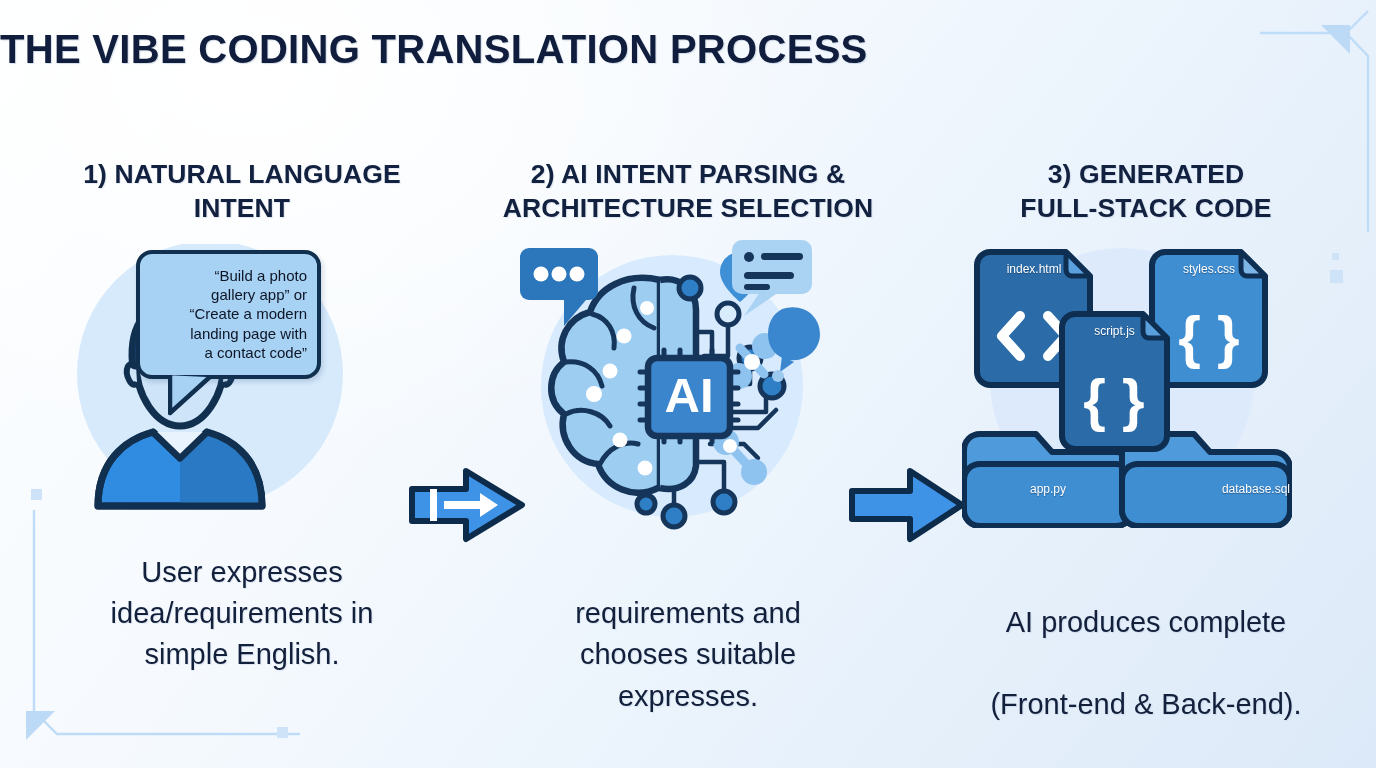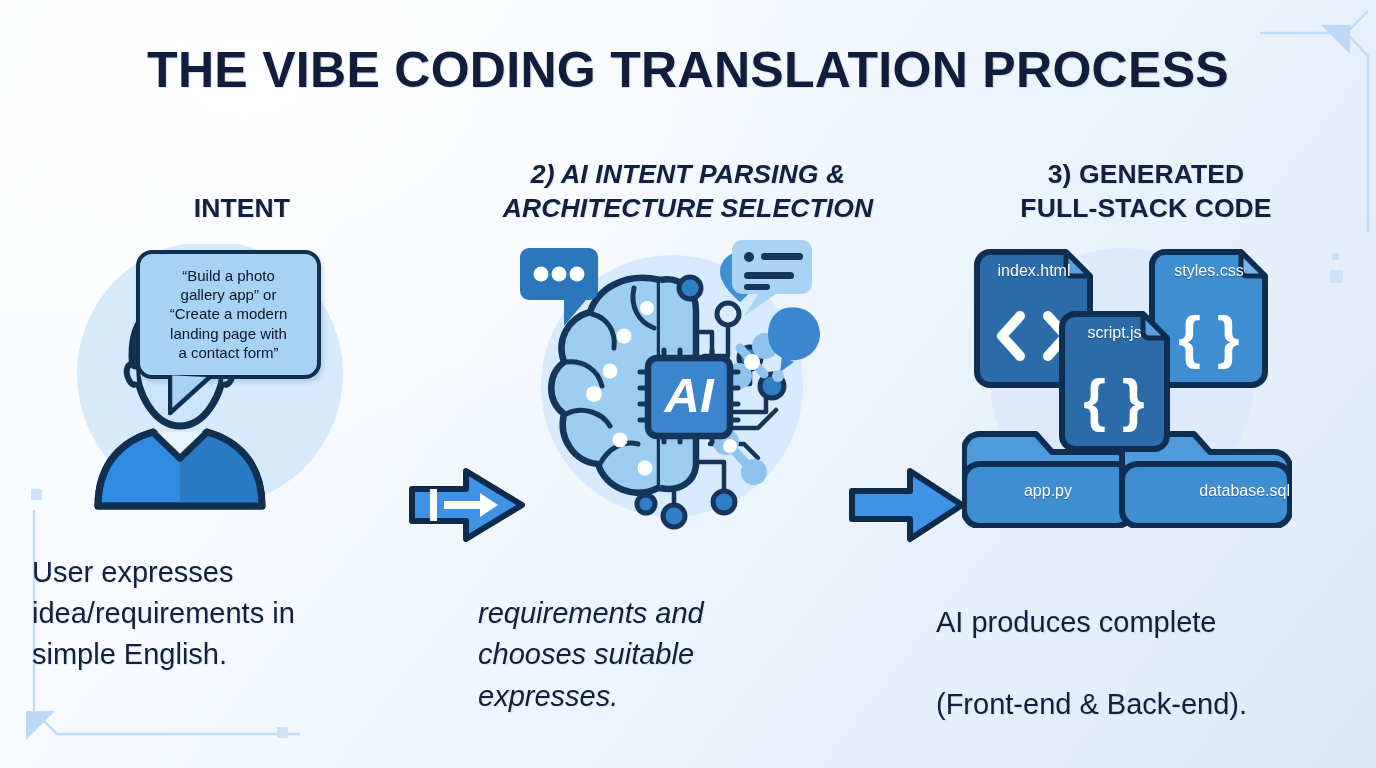--- a/index.html
+++ b/index.html
@@ -24,26 +24,26 @@
   
   .deco { position: absolute; pointer-events: none; }
   .deco svg { display: block; }
   .deco-tr { top: 0; right: 0; }
   .deco-bl { left: 0; bottom: 0; }
   .deco-sq { position: absolute; background: #cfe3f8; }
 
   
   .title {
     position: absolute;
-    top: 44px;
+    top: 28px;
     left: 0;
     width: 100%;
-    text-align: center;
+    text-align: left;
     color: #101d3d;
-    font-size: 50px;
+    font-size: 40px;
     font-weight: bold;
     letter-spacing: 0.3px;
     line-height: 1.06;
     text-shadow: 1px 1px 1px rgba(120,145,180,0.30);
   }
 
   
   .columns {
     position: absolute;
     top: 148px;
@@ -51,21 +51,21 @@
     width: 1376px;
     height: 600px;
   }
   .col {
     position: absolute;
     top: 0;
     width: 420px;
     height: 600px;
   }
   .col-1 { left: 32px; }
-  .col-2 { left: 478px; font-style: italic; }
+  .col-2 { left: 478px; }
   .col-3 { left: 936px; }
 
   .col-head {
     position: absolute;
     top: 10px;
     left: 0;
     width: 100%;
     text-align: center;
     color: #12213f;
     font-size: 26.5px;
@@ -79,20 +79,21 @@
     top: 96px;
     left: 0;
     width: 100%;
     height: 290px;
   }
   .col-cap {
     position: absolute;
     top: 404px;
     left: 0;
     width: 100%;
+    text-align: center;
     color: #13203c;
     font-size: 29px;
     font-weight: normal;
     line-height: 1.42;
     text-shadow: 1px 1px 1px rgba(130,150,185,0.20);
   }
   .col-3 .col-cap { top: 406px; margin-top: 48px; }
 
   
   .bubble-wrap { position: absolute; left: 104px; top: 6px; }
@@ -100,21 +101,21 @@
     position: relative;
     width: 185px;
     box-sizing: border-box;
     padding: 12px 10px 13px 10px;
     background: #a8d2f4;
     border: 4.5px solid #11304f;
     border-radius: 16px;
     color: #0d1526;
     font-size: 15px;
     line-height: 1.28;
-    text-align: center;
+    text-align: right;
     font-weight: normal;
     box-shadow: 2px 3px 5px rgba(60,90,130,0.22);
   }
   .bubble-tail {
     position: absolute;
     left: 28px;
     top: 100%;
     margin-top: -2px;
   }
 
@@ -126,21 +127,21 @@
   
   .brain-wrap { position: absolute; left: 36px; top: -8px; }
 
   
   .files-wrap { position: absolute; left: 26px; top: -6px; }
 
   .file-label {
     position: absolute;
     text-align: center;
     color: #ffffff;
-    font-size: 16px;
+    font-size: 12px;
     font-weight: normal;
     white-space: nowrap;
     text-shadow: 0 1px 1px rgba(10,30,60,0.45);
   }
 </style>
 </head>
 <body>
 
 <div class="canvas">
 
@@ -164,21 +165,21 @@
   <div class="deco-sq" style="left:277px; top:727px; width:11px; height:11px;"></div>
 
   <div class="title">
     <span>THE VIBE CODING TRANSLATION PROCESS</span>
   </div>
 
   <div class="columns">
 
     <div class="col col-1">
       <div class="col-head">
-        <br>
+        <span>1) NATURAL LANGUAGE</span><br>
         <span>INTENT</span>
       </div>
 
       <div class="col-art">
 
         <svg width="420" height="290" viewBox="0 0 420 290" style="position:absolute;left:0;top:0;">
           <circle cx="178" cy="130" r="133" fill="#d6eafc"></circle>
 
           <path d="M66 262 C66 218 92 196 121 188 L148 214 L175 188 C204 196 230 218 230 262 Z" fill="#2f8ce0" stroke="#11304f" stroke-width="7" stroke-linejoin="round"></path>
           <path d="M148 214 L175 188 C204 196 230 218 230 262 L148 262 Z" fill="#2a79c4"></path>
@@ -195,21 +196,21 @@
           <path d="M100 120 C96 78 118 54 150 54 C184 54 198 80 194 114
                    C190 106 182 98 168 96 C150 94 130 100 118 112 C110 120 104 126 100 120 Z" fill="#143a5e" stroke="#11304f" stroke-width="6" stroke-linejoin="round"></path>
         </svg>
 
         <div class="bubble-wrap">
           <div class="bubble">
             <span>“Build a photo</span><br>
             <span>gallery app” or</span><br>
             <span>“Create a modern</span><br>
             <span>landing page with</span><br>
-            <span>a contact form”</span>
+            <span>a contact code”</span>
             <svg class="bubble-tail" width="60" height="44" viewBox="0 0 60 44">
               <path d="M2 0 L2 40 L44 2 Z" fill="#a8d2f4" stroke="#11304f" stroke-width="4.5" stroke-linejoin="round"></path>
               <rect x="0" y="-6" width="48" height="8" fill="#a8d2f4"></rect>
             </svg>
           </div>
         </div>
       </div>
 
       <div class="col-cap">
         <span>User expresses</span><br>

